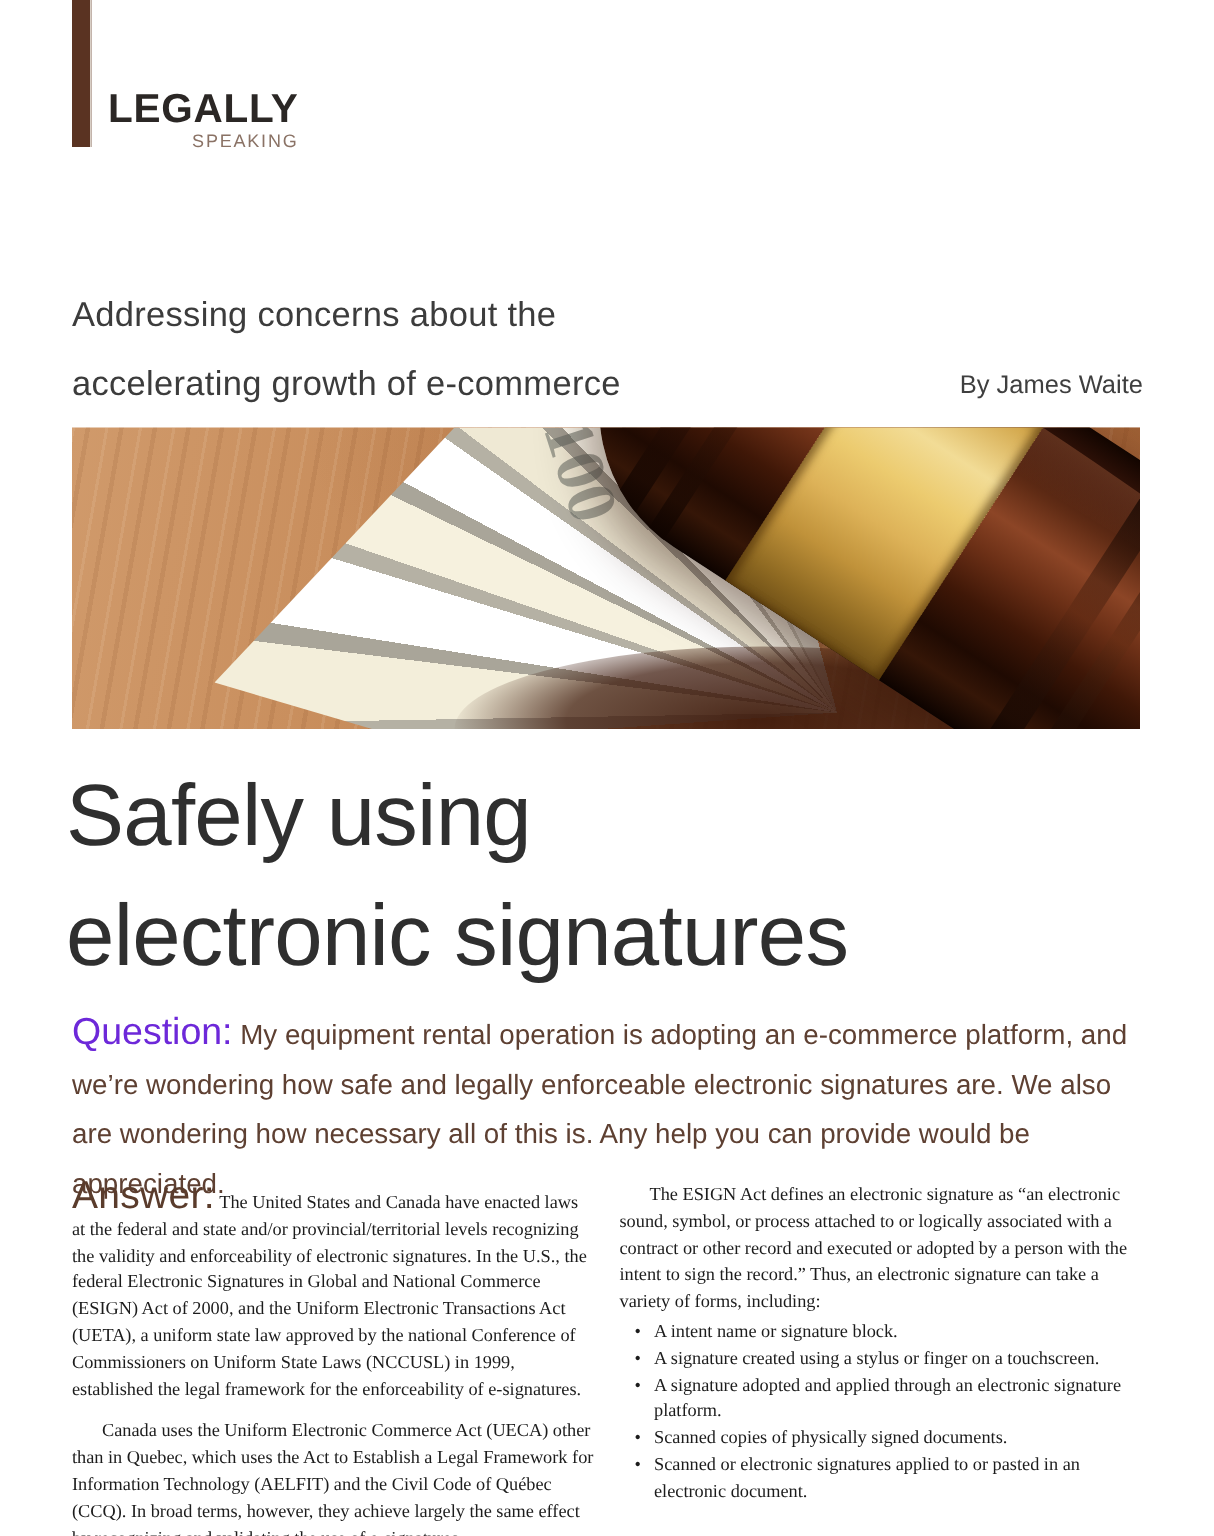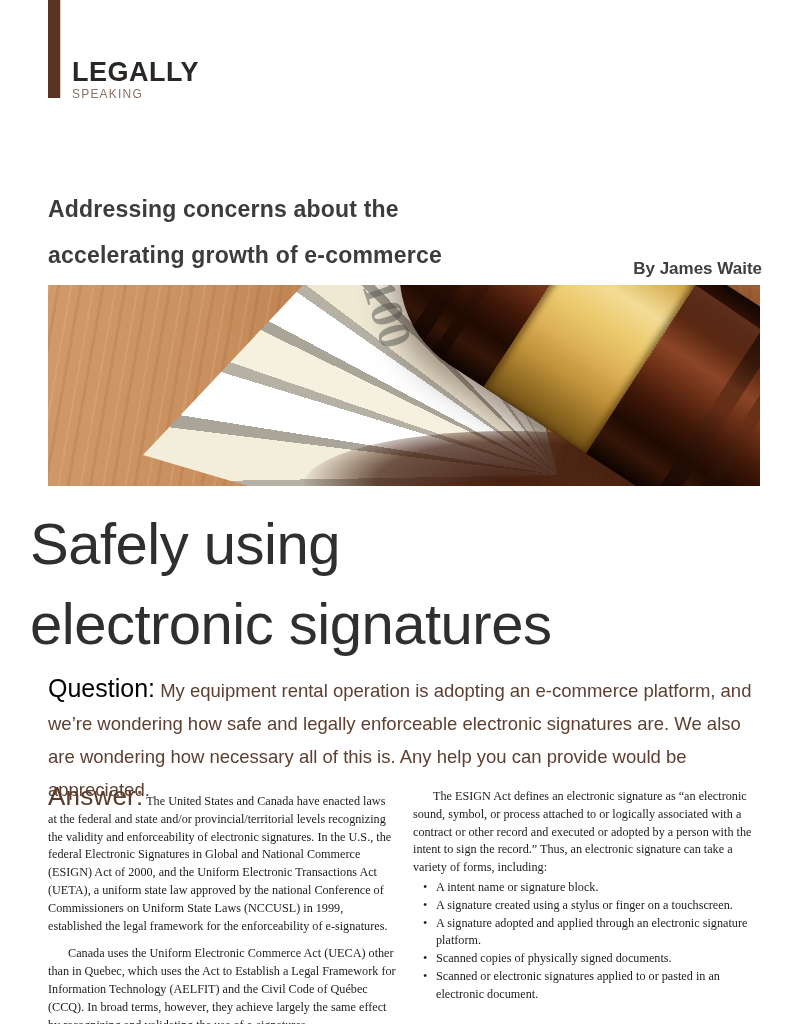--- a/index.html
+++ b/index.html
@@ -19,32 +19,32 @@
     position:absolute; left:48px; top:0; width:13px; height:98px;
     background:#5a3322;
     border-right:1px solid #d9cfc6;
   }
   .masthead { position:absolute; left:72px; top:57px; }
   .masthead-title {
     font-size:27px; font-weight:700; letter-spacing:0.5px; color:#2b2725;
     line-height:30px;
   }
   .masthead-sub {
-    font-size:12px; letter-spacing:1.2px; color:#8a7265; line-height:14px;
+    font-size:12px; letter-spacing:1.2px; color:#8a7265; line-height:14px;text-align:right;
   }
 
   
   .headline {
     position:absolute; left:48px; top:186px; width:600px;
-    font-size:23px; font-weight:700; color:#3c3c3c; line-height:46px;
+    font-size:23px; font-weight:400; color:#3c3c3c; line-height:46px;
     letter-spacing:0.2px;
   }
   .byline {
     position:absolute; right:47px; top:247px;
-    font-size:17px; color:#3f3f3f; font-weight:700;margin-top:12px;
+    font-size:17px; color:#3f3f3f; font-weight:400;
   }
 
   
   .photo {
     position:absolute; left:48px; top:285px; width:712px; height:201px;
     overflow:hidden;
     background:
       radial-gradient(120% 140% at 88% 8%, rgba(120,55,20,0.38), rgba(0,0,0,0) 55%),
       repeating-linear-gradient(100deg, rgba(255,240,220,0.10) 0 2px, rgba(0,0,0,0) 2px 9px, rgba(110,55,20,0.10) 9px 12px, rgba(0,0,0,0) 12px 22px),
       linear-gradient(100deg, #d09a6b 0%, #c68a58 35%, #cd9668 55%, #b97c4c 80%, #ad6f40 100%);
@@ -114,29 +114,29 @@
   }
   .ring-a { position:absolute; left:352px; top:0; width:19px; height:100%;
     background:linear-gradient(to bottom, rgba(12,3,0,0.85), rgba(90,40,18,0.4) 50%, rgba(12,3,0,0.85)); }
   .ring-b { position:absolute; left:386px; top:0; width:14px; height:100%;
     background:linear-gradient(to bottom, rgba(12,3,0,0.8), rgba(100,46,20,0.4) 50%, rgba(12,3,0,0.8)); }
   .head-gloss { position:absolute; left:0; top:8%; width:100%; height:16%;
     border-radius:50%; background:linear-gradient(to bottom, rgba(190,110,70,0.35), rgba(190,110,70,0)); }
 
   
   .article-title {
-    position:absolute; left:30px; top:504px;
+    position:absolute; left:44px; top:504px;
     font-size:58px; font-weight:300; color:#2f2f2f;
     line-height:80px; letter-spacing:-0.5px;
   }
   .question {
     position:absolute; left:48px; top:672px; width:716px;
     font-size:18.5px; line-height:33px; color:#5e4032; font-weight:400;
   }
-  .q-label { font-size:25px; color:#000000; }
+  .q-label { font-size:25px; color:#6d28d9; }
 
   .answer-cols {
     position:absolute; left:48px; top:788px; width:714px;
     display:flex; gap:16px;
     font-family:"Liberation Serif", serif;
     font-size:12.2px; line-height:17.8px; color:#1c1c1c;
   }
   .col { flex:1 1 0; }
   .ans-label {
     font-family:"Liberation Sans", sans-serif;

